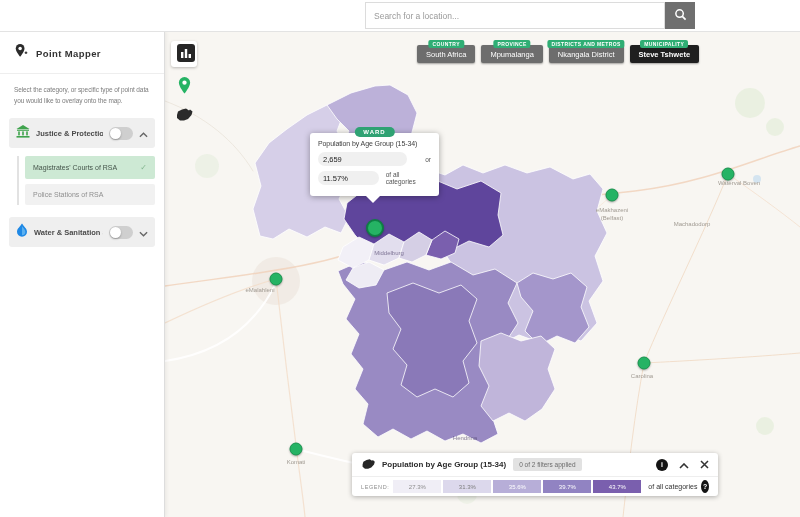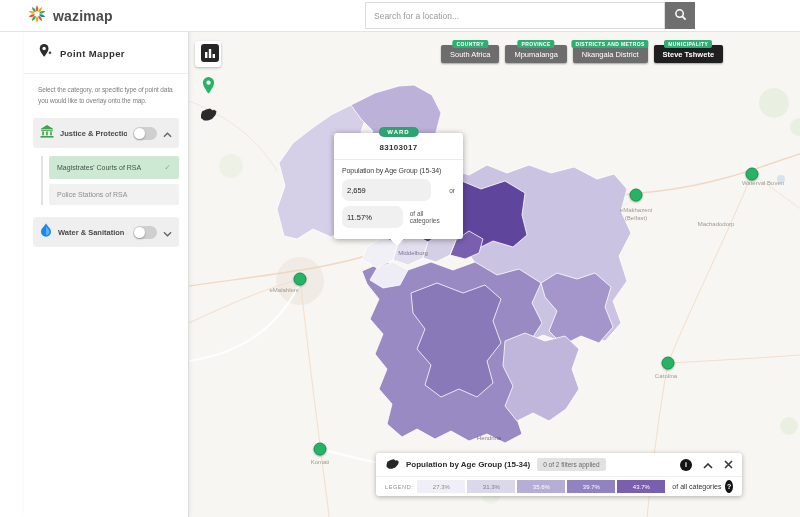--- a/index.html
+++ b/index.html
@@ -7,21 +7,21 @@
   
   .topbar{position:absolute;top:0;left:0;width:800px;height:31px;background:#fff;border-bottom:1px solid #e3e3e3;z-index:60;display:flex;align-items:center;}
   .logo{display:flex;align-items:center;gap:6px;margin-left:27px;}
   .logo-text{font-size:14px;font-weight:bold;color:#4a4a4a;letter-spacing:.2px;}
   .search-wrap{position:absolute;left:365px;top:2px;display:flex;}
   .search-input{box-sizing:border-box;width:300px;height:27px;border:1px solid #dcdcdc;padding:0 8px;font-size:8.5px;color:#333;font-family:inherit;outline:none;}
   .search-input::placeholder{color:#9a9a9a;}
   .search-btn{width:30px;height:27px;background:#6f6f6f;border:none;display:grid;place-items:center;cursor:pointer;}
   
   .main{position:absolute;top:31px;left:0;display:flex;width:800px;height:486px;}
-  .sidebar{box-sizing:border-box;width:165px;height:486px;background:#fff;border-right:1px solid #ddd;box-shadow:1px 0 4px rgba(0,0,0,.07);z-index:40;position:relative;margin-left:24px;}
+  .sidebar{box-sizing:border-box;width:165px;height:486px;background:#fff;border-right:1px solid #ddd;box-shadow:1px 0 4px rgba(0,0,0,.07);z-index:40;position:relative;}
   .sb-head{display:flex;align-items:center;gap:8px;padding:12px 14px 10px;border-bottom:1px solid #eee;}
   .sb-title{font-size:9.5px;font-weight:bold;color:#333;letter-spacing:.4px;}
   .sb-desc{padding:10px 14px 12px;font-size:6.5px;line-height:1.7;color:#7c7c7c;letter-spacing:-.1px;}
   .cat{margin:0 9px 8px;background:#efefef;border-radius:3px;padding:6px 7px;display:flex;align-items:center;gap:6px;cursor:pointer;}
   .cat-label{flex:1;font-size:7.5px;font-weight:bold;color:#4a4a4a;white-space:nowrap;overflow:hidden;}
   .toggle{position:relative;width:24px;height:13px;border-radius:7px;background:#cfcfcf;flex:0 0 auto;}
   .toggle .knob{position:absolute;left:1px;top:1px;width:11px;height:11px;border-radius:50%;background:#fff;box-shadow:0 1px 2px rgba(0,0,0,.3);}
   .subitems{margin:2px 9px 12px 17px;border-left:2px solid #e2e2e2;padding-left:6px;}
   .subitem{display:flex;align-items:center;margin-bottom:5px;border-radius:2px;padding:7px 8px;font-size:7px;cursor:pointer;}
   .subitem.sel{background:#cde9d4;color:#44544a;}
@@ -43,21 +43,21 @@
   .marker.anchor{width:14px;height:14px;border:2px solid #0e7f44;z-index:21;}
   .place-label{position:absolute;transform:translate(-50%,0);font-size:6px;color:#a09a92;line-height:1.25;text-align:center;white-space:nowrap;z-index:5;}
   .place-label.onpurple{color:rgba(70,58,100,.65);}
   
   .tooltip{position:absolute;left:145px;top:102px;width:129px;background:#fff;border-radius:3px;box-shadow:0 1px 6px rgba(0,0,0,.35);z-index:35;padding-bottom:6px;}
   .tooltip::after{content:"";position:absolute;top:100%;left:56px;border:7px solid transparent;border-top:7px solid #fff;border-bottom-width:0;}
   .tt-pill{position:absolute;top:-6px;left:50%;transform:translateX(-50%);background:#2fa273;color:#fff;font-size:6px;font-weight:bold;letter-spacing:1px;padding:2px 9px;border-radius:8px;}
   .tt-code{text-align:center;font-size:8px;font-weight:bold;color:#333;padding:10px 0 7px;border-bottom:1px solid #ececec;letter-spacing:.3px;}
   .tt-metric{font-size:7px;color:#3d3d3d;margin:7px 8px 5px;letter-spacing:-.1px;}
   .tt-row{display:flex;align-items:center;margin:0 8px 5px;}
-  .tt-bar{background:#f0f0f0;height:22px;display:flex;align-items:center;padding-left:5px;font-size:7.5px;color:#222;border-radius:7px;}
+  .tt-bar{background:#f0f0f0;height:14px;display:flex;align-items:center;padding-left:5px;font-size:7.5px;color:#222;border-radius:7px;}
   .tt-bar.b1{width:84px;}
   .tt-bar.b2{width:56px;}
   .tt-suf1{margin-left:auto;font-size:6.5px;color:#555;}
   .tt-suf2{margin-left:7px;font-size:6.5px;color:#555;}
   
   .panel{position:absolute;left:187px;top:422px;width:366px;background:#fff;border-radius:3px;box-shadow:0 1px 5px rgba(0,0,0,.3);z-index:32;}
   .panel-top{display:flex;align-items:center;height:23px;padding:0 9px;border-bottom:1px solid #eee;}
   .panel-title{font-size:8px;font-weight:bold;color:#2b2b2b;margin-left:6px;white-space:nowrap;}
   .badge{background:#e2e2e2;color:#6b6b6b;font-size:6.5px;padding:3px 6px;border-radius:2px;margin-left:7px;white-space:nowrap;}
   .panel-icons{margin-left:auto;display:flex;gap:11px;align-items:center;}
@@ -68,45 +68,20 @@
   .bin{width:48px;height:13px;display:grid;place-items:center;font-size:6px;margin-right:2px;cursor:pointer;}
   .legend-suffix{font-size:7px;color:#333;margin:0 4px 0 5px;white-space:nowrap;}
   .help{margin-left:auto;width:13px;height:13px;}
 </style>
 </head>
 <body>
 
 <div class="app">
 
   <div class="topbar">
-    <div class="logo">
-      <span>
-        <svg width="20" height="20" viewBox="0 0 22 22">
-          <g transform="translate(11,11)">
-            <g fill="#e4572e">
-                <path d="M0,-9.5 C1.8,-6.5 1.8,-4.2 0,-2.4 C-1.8,-4.2 -1.8,-6.5 0,-9.5" transform="rotate(0)"></path>
-                <path d="M0,-9.5 C1.8,-6.5 1.8,-4.2 0,-2.4 C-1.8,-4.2 -1.8,-6.5 0,-9.5" transform="rotate(144)"></path>
-                <path d="M0,-9.5 C1.8,-6.5 1.8,-4.2 0,-2.4 C-1.8,-4.2 -1.8,-6.5 0,-9.5" transform="rotate(252)"></path>
-              </g>
-            <g fill="#f3a712">
-                <path d="M0,-9.5 C1.8,-6.5 1.8,-4.2 0,-2.4 C-1.8,-4.2 -1.8,-6.5 0,-9.5" transform="rotate(36)"></path>
-                <path d="M0,-9.5 C1.8,-6.5 1.8,-4.2 0,-2.4 C-1.8,-4.2 -1.8,-6.5 0,-9.5" transform="rotate(180)"></path>
-                <path d="M0,-9.5 C1.8,-6.5 1.8,-4.2 0,-2.4 C-1.8,-4.2 -1.8,-6.5 0,-9.5" transform="rotate(288)"></path>
-              </g>
-            <g fill="#3f9f5f">
-                <path d="M0,-9.5 C1.8,-6.5 1.8,-4.2 0,-2.4 C-1.8,-4.2 -1.8,-6.5 0,-9.5" transform="rotate(72)"></path>
-                <path d="M0,-9.5 C1.8,-6.5 1.8,-4.2 0,-2.4 C-1.8,-4.2 -1.8,-6.5 0,-9.5" transform="rotate(216)"></path>
-                <path d="M0,-9.5 C1.8,-6.5 1.8,-4.2 0,-2.4 C-1.8,-4.2 -1.8,-6.5 0,-9.5" transform="rotate(324)"></path>
-              </g>
-            <path d="M0,-9.5 C1.8,-6.5 1.8,-4.2 0,-2.4 C-1.8,-4.2 -1.8,-6.5 0,-9.5" transform="rotate(108)" fill="#148f8f"></path>
-          </g>
-        </svg>
-      </span>
-      <span class="logo-text">wazimap</span>
-    </div>
     <div class="search-wrap">
       <input class="search-input" type="text" placeholder="Search for a location..." style="">
       <button class="search-btn">
         <span>
           <svg width="13" height="13" viewBox="0 0 14 14">
               <circle cx="6" cy="6" r="4" fill="none" stroke="#fff" stroke-width="1.6"></circle>
               <line x1="9" y1="9" x2="12.5" y2="12.5" stroke="#fff" stroke-width="1.8"></line>
             </svg>
         </span>
       </button>
@@ -262,21 +237,20 @@
           <div class="marker" style="left: 447px; top: 164px;"></div>
           <div class="marker" style="left: 563px; top: 143px;"></div>
           <div class="marker" style="left: 111px; top: 248px;"></div>
           <div class="marker" style="left: 479px; top: 332px;"></div>
           <div class="marker" style="left: 131px; top: 418px;"></div>
           <div class="marker anchor" style="left: 210px; top: 197px;"></div>
         </div>
 
       <div class="tooltip">
         <span class="tt-pill">WARD</span>
-        <div class="tt-code">83103017</div>
         <div class="tt-metric">Population by Age Group (15-34)</div>
         <div class="tt-row">
           <div class="tt-bar b1">2,659</div>
           <span class="tt-suf1">or</span>
         </div>
         <div class="tt-row">
           <div class="tt-bar b2">11.57%</div>
           <span class="tt-suf2">of all categories</span>
         </div>
       </div>

